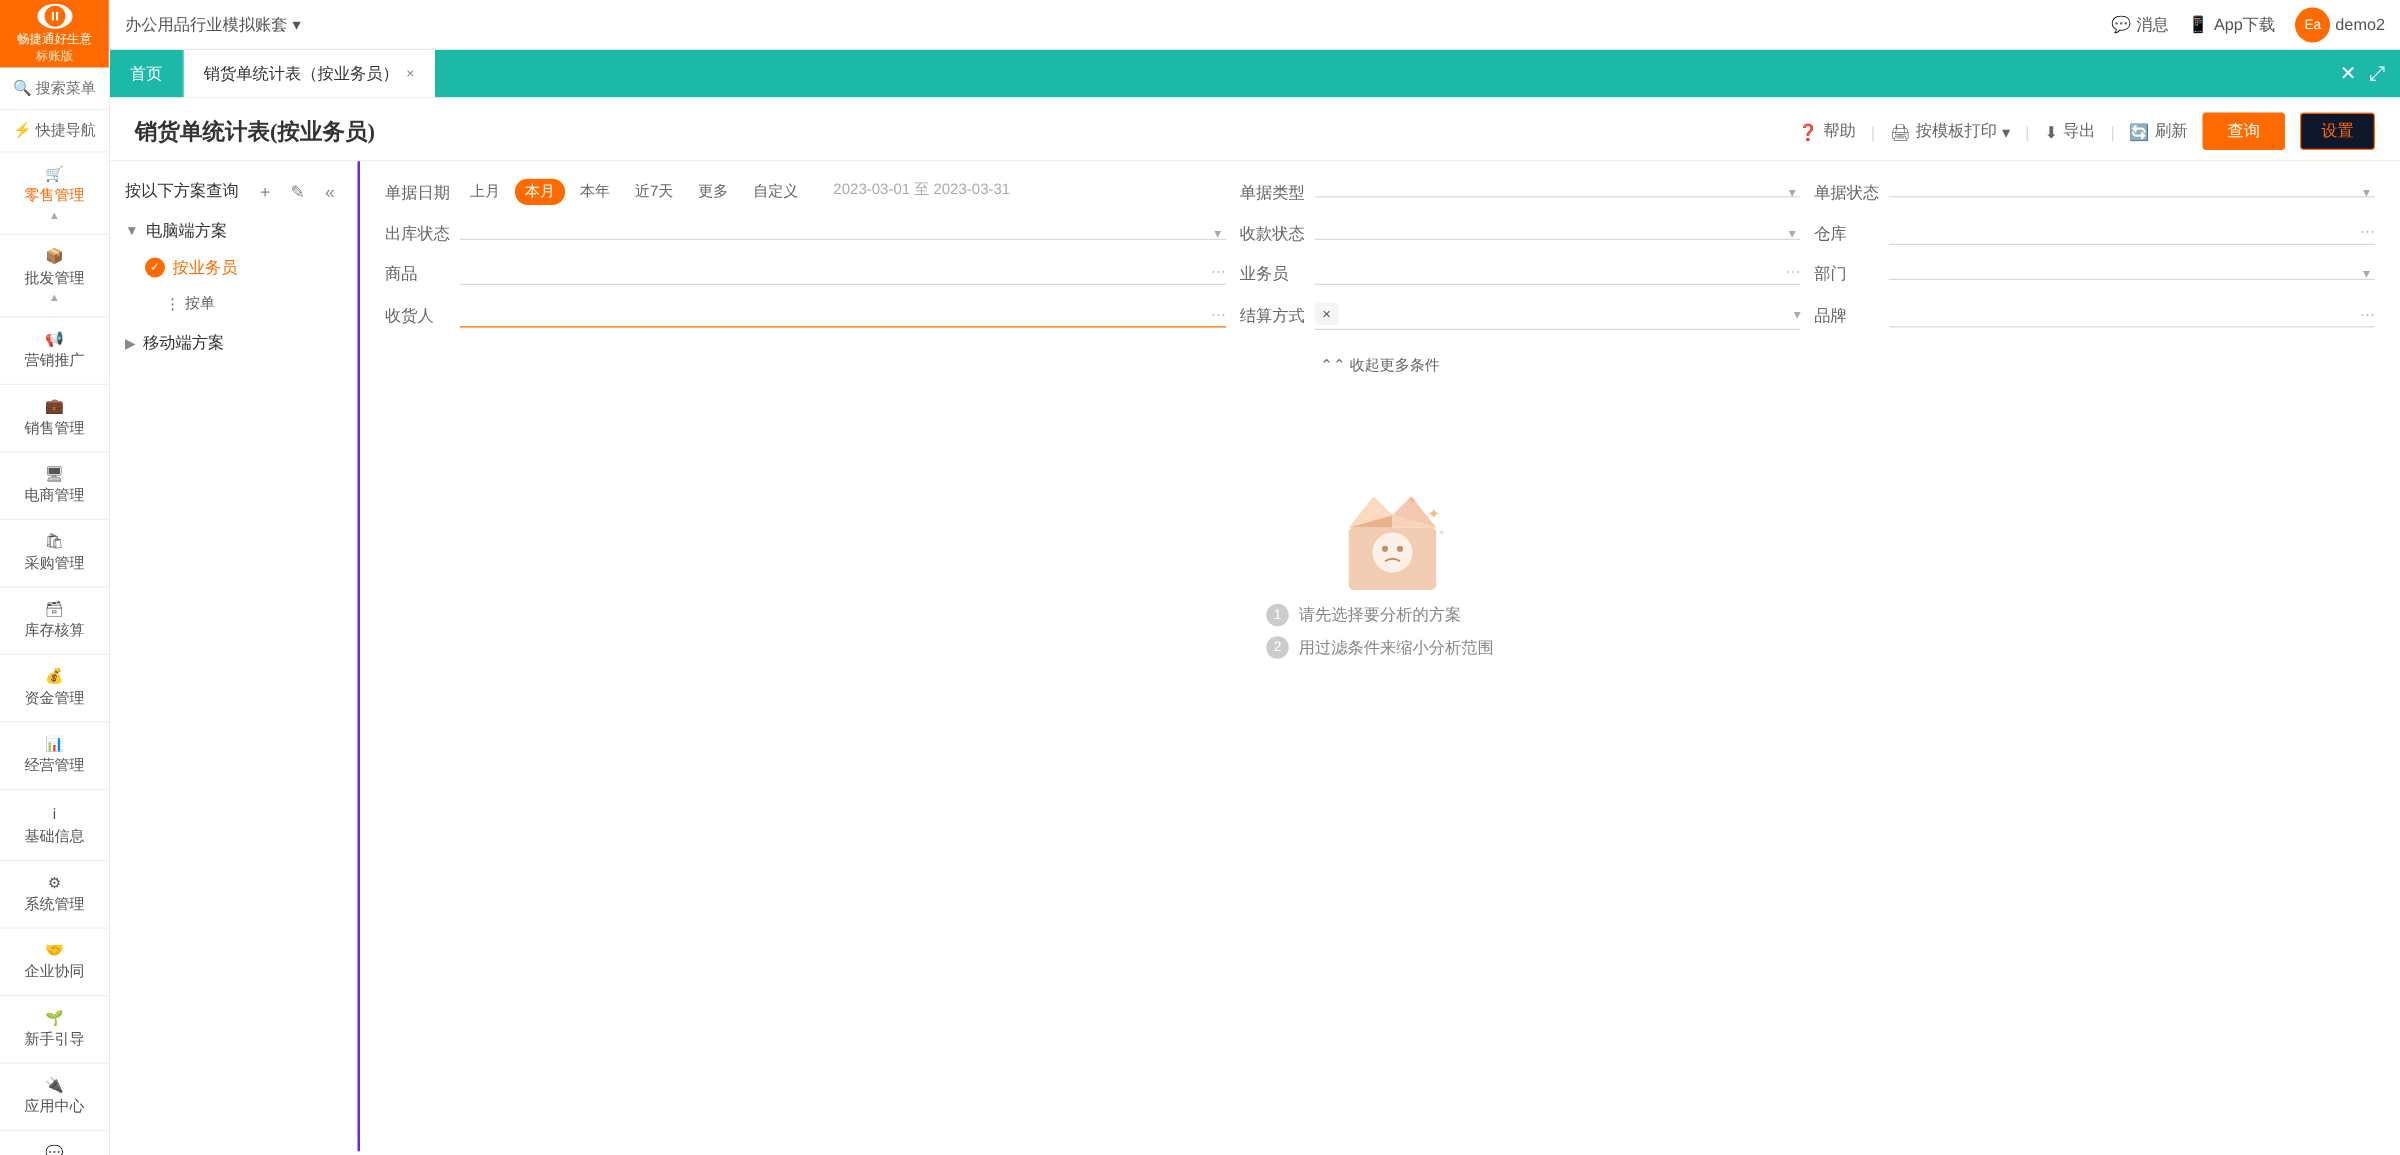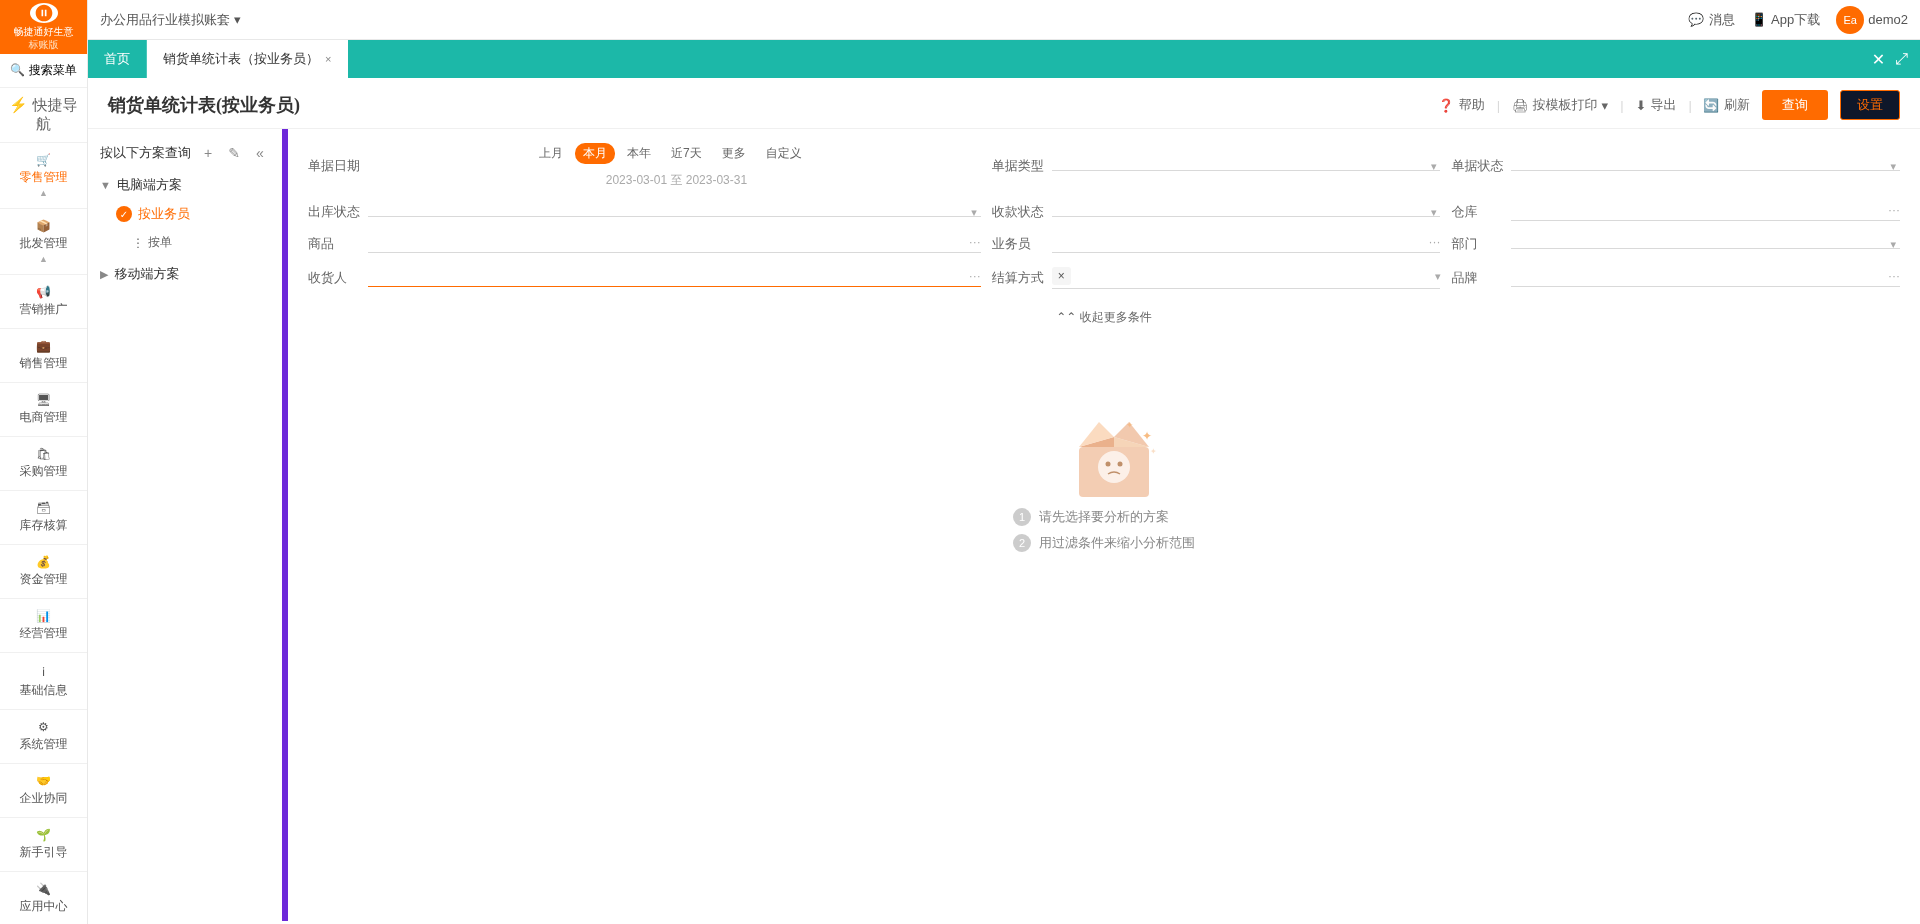--- a/index.html
+++ b/index.html
@@ -30,28 +30,28 @@
       width: 28px; height: 28px;
       background: #fff;
       border-radius: 50%;
       display: flex; align-items: center; justify-content: center;
       margin-bottom: 2px;
     }
     .sidebar-logo-icon svg { width: 20px; height: 20px; }
     .sidebar-search {
       padding: 8px 6px;
       font-size: 12px;
-      color: #000000;
+      color: #737373;
       text-align: center;
       cursor: pointer;
       border-bottom: 1px solid #f0f0f0;
     }
     .sidebar-shortcut {
       padding: 8px 6px;
-      font-size: 15px;
+      font-size: 12px;
       color: #666;
       text-align: center;
       cursor: pointer;
       border-bottom: 1px solid #f0f0f0;
     }
     .sidebar-nav-item {
       padding: 10px 6px;
       font-size: 12px;
       color: #555;
       text-align: center;
@@ -178,21 +178,21 @@
     .separator { color: #d9d9d9; }
 
     
     .main-layout {
       display: flex; height: calc(100% - 54px);
     }
 
     
     .left-panel {
       width: 200px;
-      border-right: 6px solid #6d28d9;
+      border-right: 2px solid #6d28d9;
       padding: 10px 0;
       overflow-y: auto;
     }
     .left-panel-header {
       display: flex; align-items: center; justify-content: space-between;
       padding: 4px 12px 8px;
       font-size: 13px; color: #333;
     }
     .left-panel-title { font-weight: 500; }
     .left-panel-actions { display: flex; gap: 6px; }
@@ -284,21 +284,21 @@
       color: #666;
     }
     .date-tab.active {
       background: #ff6b00; color: #fff;
       border-radius: 10px;
     }
     .date-range-text {
       font-size: 12px; color: #aaa; margin-left: 4px;
     }
     .date-filter-row {
-      display: flex; align-items: center; gap: 8px; flex-direction: column;
+      display: flex; align-items: flex-start; gap: 8px;
     }
 
     
     .chip {
       display: inline-flex; align-items: center; gap: 4px;
       background: #f5f5f5; border-radius: 3px;
       padding: 2px 6px; font-size: 12px; color: #555;
     }
 
     

